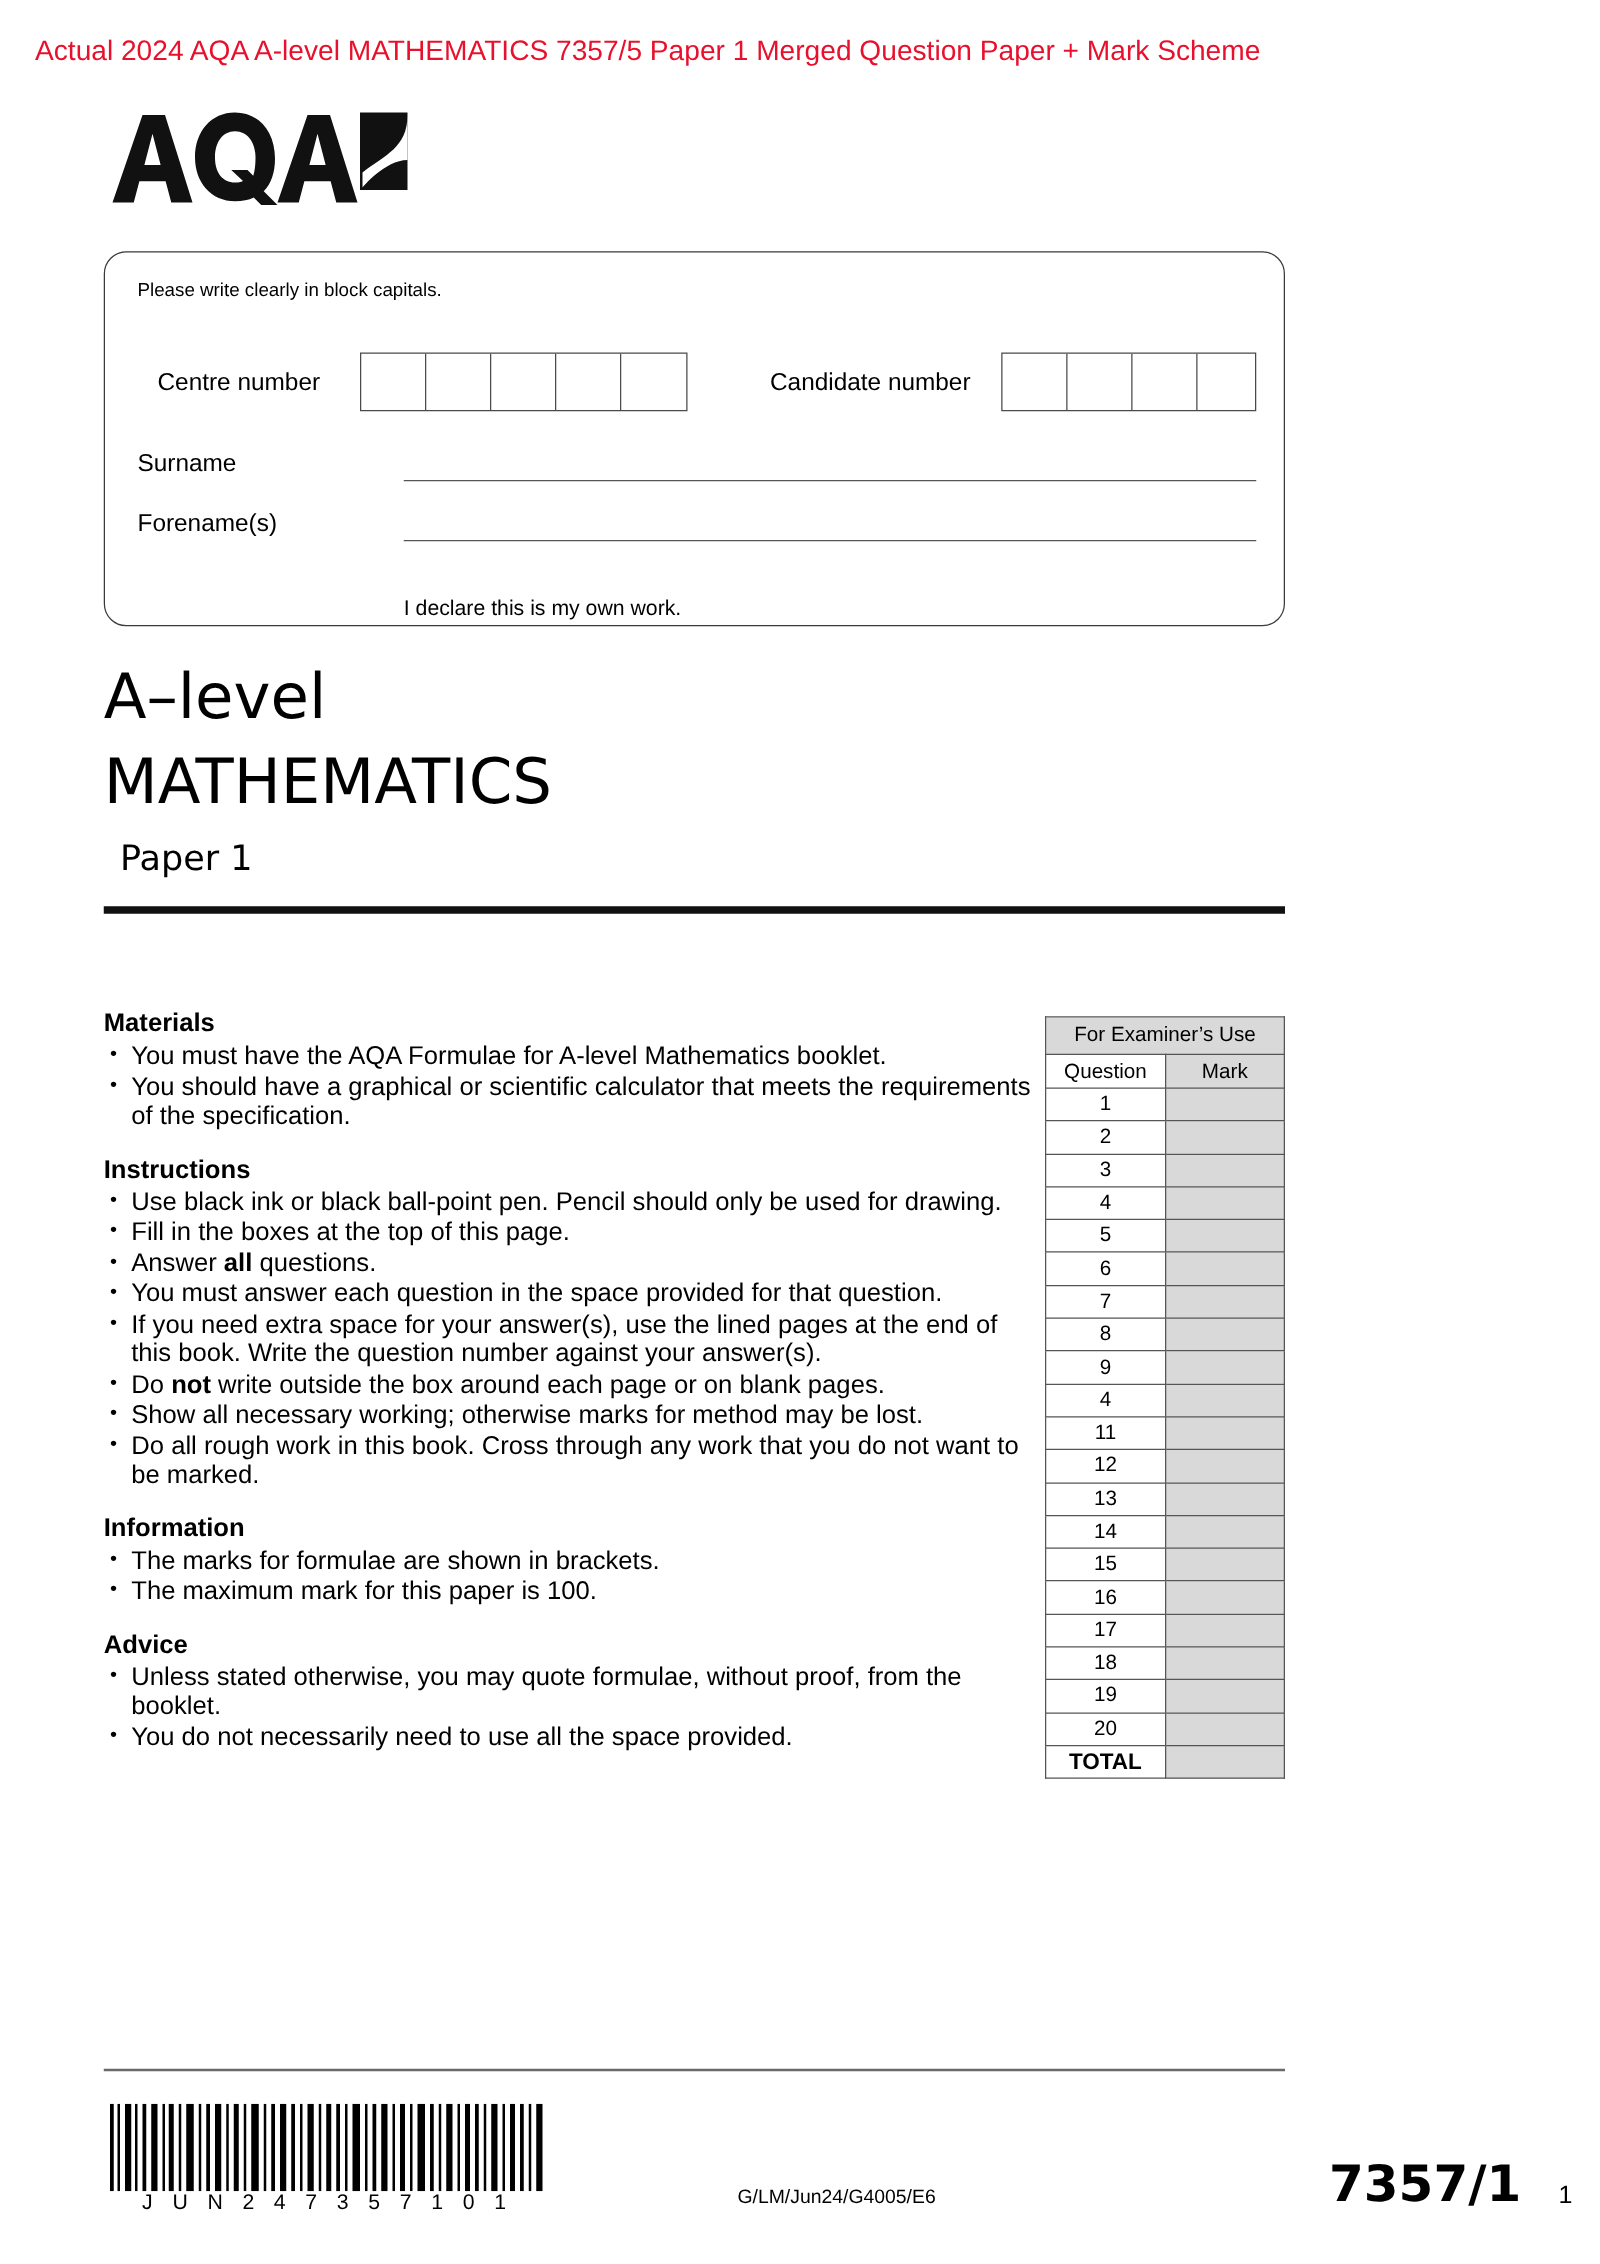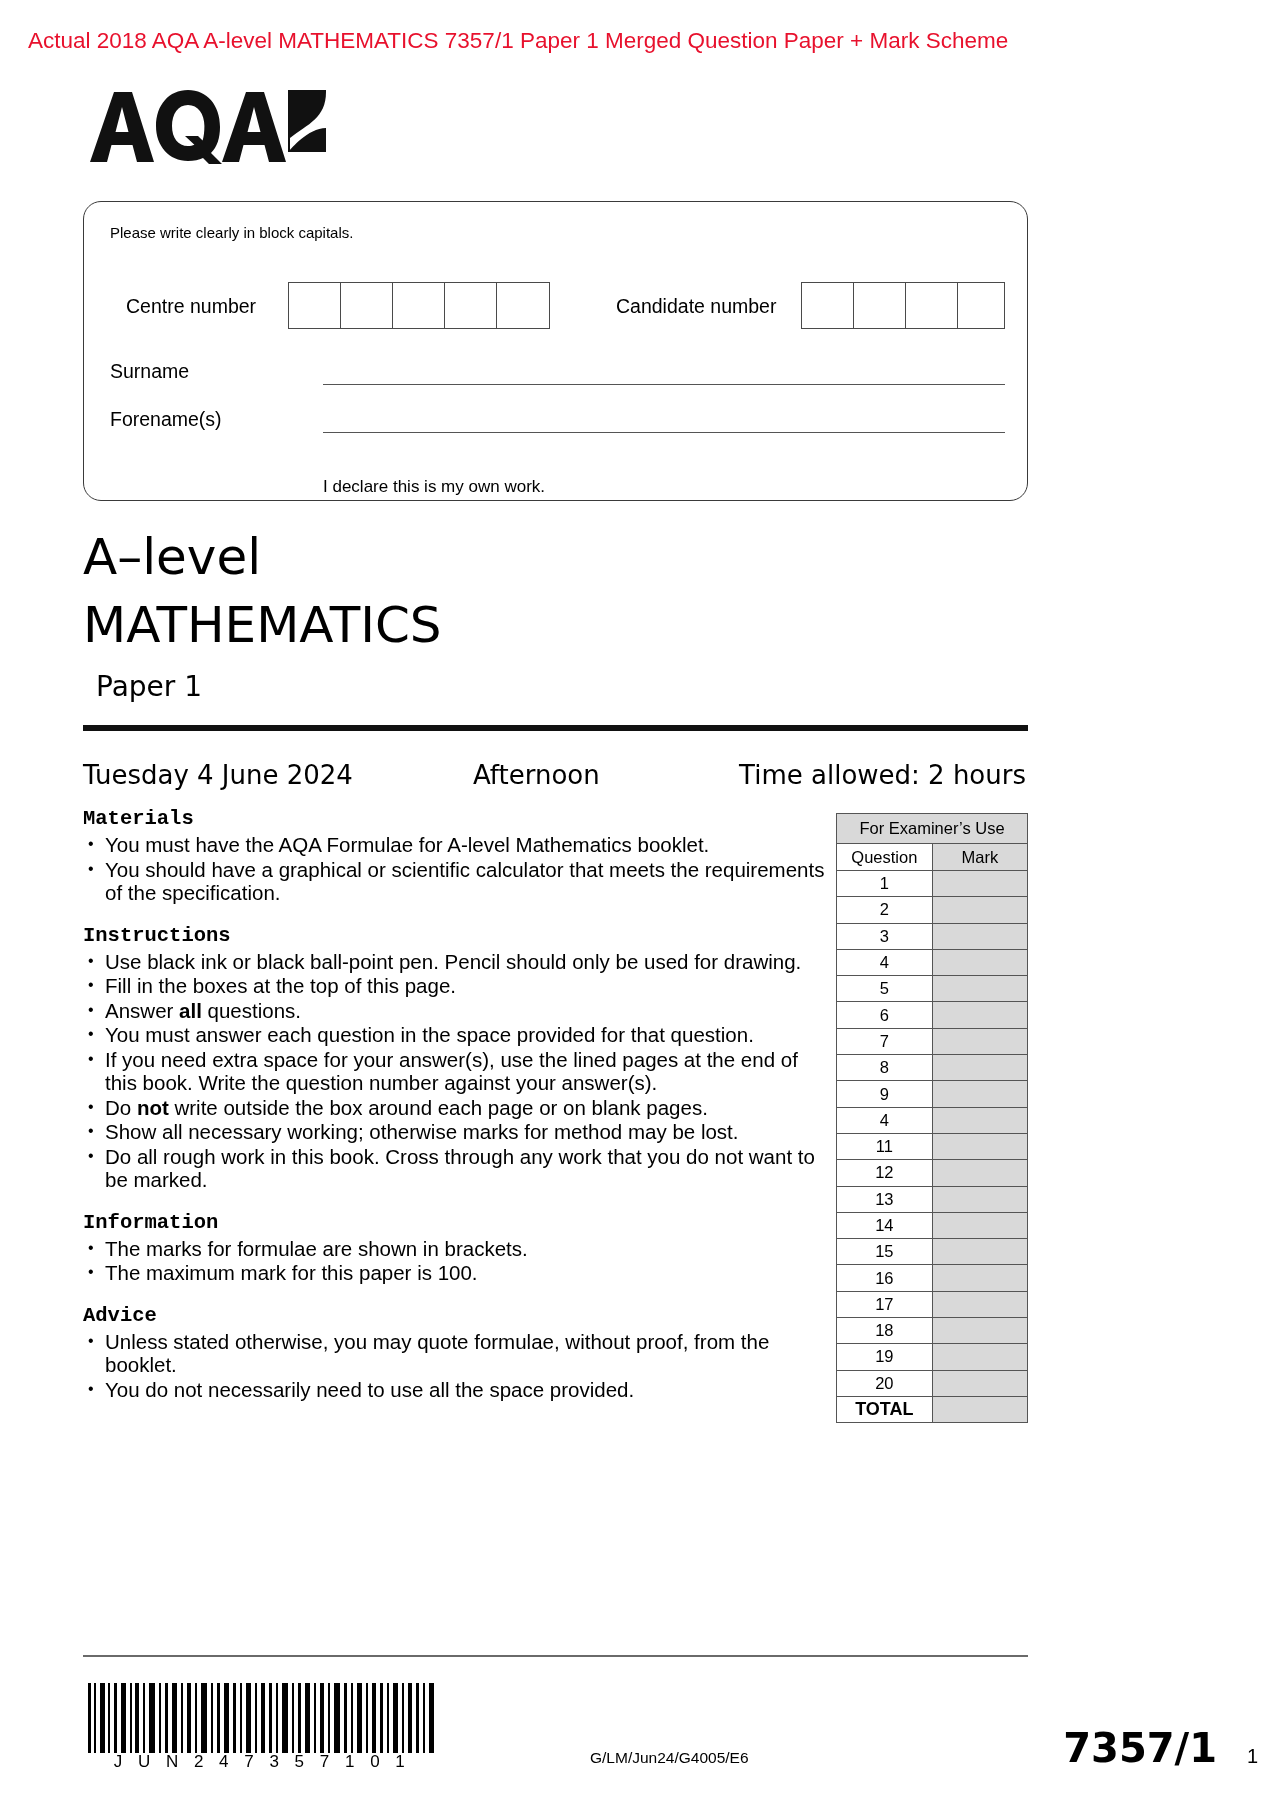--- a/index.html
+++ b/index.html
@@ -177,21 +177,20 @@
     position: absolute;
     left: 83px;
     top: 806px;
     width: 742px;
   }
   .sec-head {
     font-size: 20.5px;
     font-weight: bold;
     margin: 0 0 2px 0;
     line-height: 25px;
-    font-family: Liberation Mono, monospace;
   }
   .sec-head.spaced { margin-top: 18px; }
   ul.blist {
     list-style: none;
     margin: 0 0 0 0;
     padding: 0;
   }
   ul.blist li {
     position: relative;
     padding-left: 22px;
@@ -286,21 +285,21 @@
     right: 22px;
     top: 1745px;
     font-size: 20px;
   }
 </style>
 </head>
 <body>
 
 <div class="page">
 
-  <div class="red-note">Actual 2018 AQA A-level MATHEMATICS 7357/1 Paper 1 Merged Question Paper + Mark Scheme</div>
+  <div class="red-note">Actual 2024 AQA A-level MATHEMATICS 7357/5 Paper 1 Merged Question Paper + Mark Scheme</div>
 
   <div class="logo">
     <svg width="250" height="82" viewBox="0 0 250 82" xmlns="http://www.w3.org/2000/svg" aria-label="AQA">
       <g fill="#111111">
 
         <path d="M32 4 L50 4 L72 74 L55 74 L50.5 57 L29.5 57 L25 74 L8 74 Z M33.5 44 L46.5 44 L40 19 Z"></path>
 
         <path d="M106 2 C125 2 138 17 138 39 C138 50 135 59 129 65 L140 76 L127 76 L121 70 C117 72 112 73 106 73 C87 73 74 58 74 38 C74 17 87 2 106 2 Z M106 17 C96 17 90 26 90 38 C90 50 96 58 106 58 C108.5 58 110.6 57.6 112.4 56.8 L103 48 L116 48 L120.6 52.5 C121.8 48.8 122.4 44 122.4 38 C122.4 26 116 17 106 17 Z"></path>
 
         <path d="M164 4 L182 4 L204 74 L187 74 L182.5 57 L161.5 57 L157 74 L140 74 Z M165.5 44 L178.5 44 L172 19 Z"></path>
@@ -338,25 +337,20 @@
 
     <div class="declare">I declare this is my own work.</div>
   </div>
 
   <div class="t-alevel">A–level</div>
   <div class="t-subject">MATHEMATICS</div>
   <div class="t-paper">Paper 1</div>
 
   <div class="rule"></div>
 
-  <div class="meta">
-    <span class="m-date">Tuesday 4 June 2024</span>
-    <span class="m-session">Afternoon</span>
-    <span class="m-time">Time allowed: 2 hours</span>
-  </div>
 
   <div class="col-left">
 
     <div class="sec-head">Materials</div>
     <ul class="blist">
         <li>You must have the AQA Formulae for A-level Mathematics booklet.</li>
         <li>You should have a graphical or scientific calculator that meets the requirements of the specification.</li>
       </ul>
 
     <div class="sec-head spaced">Instructions</div>

